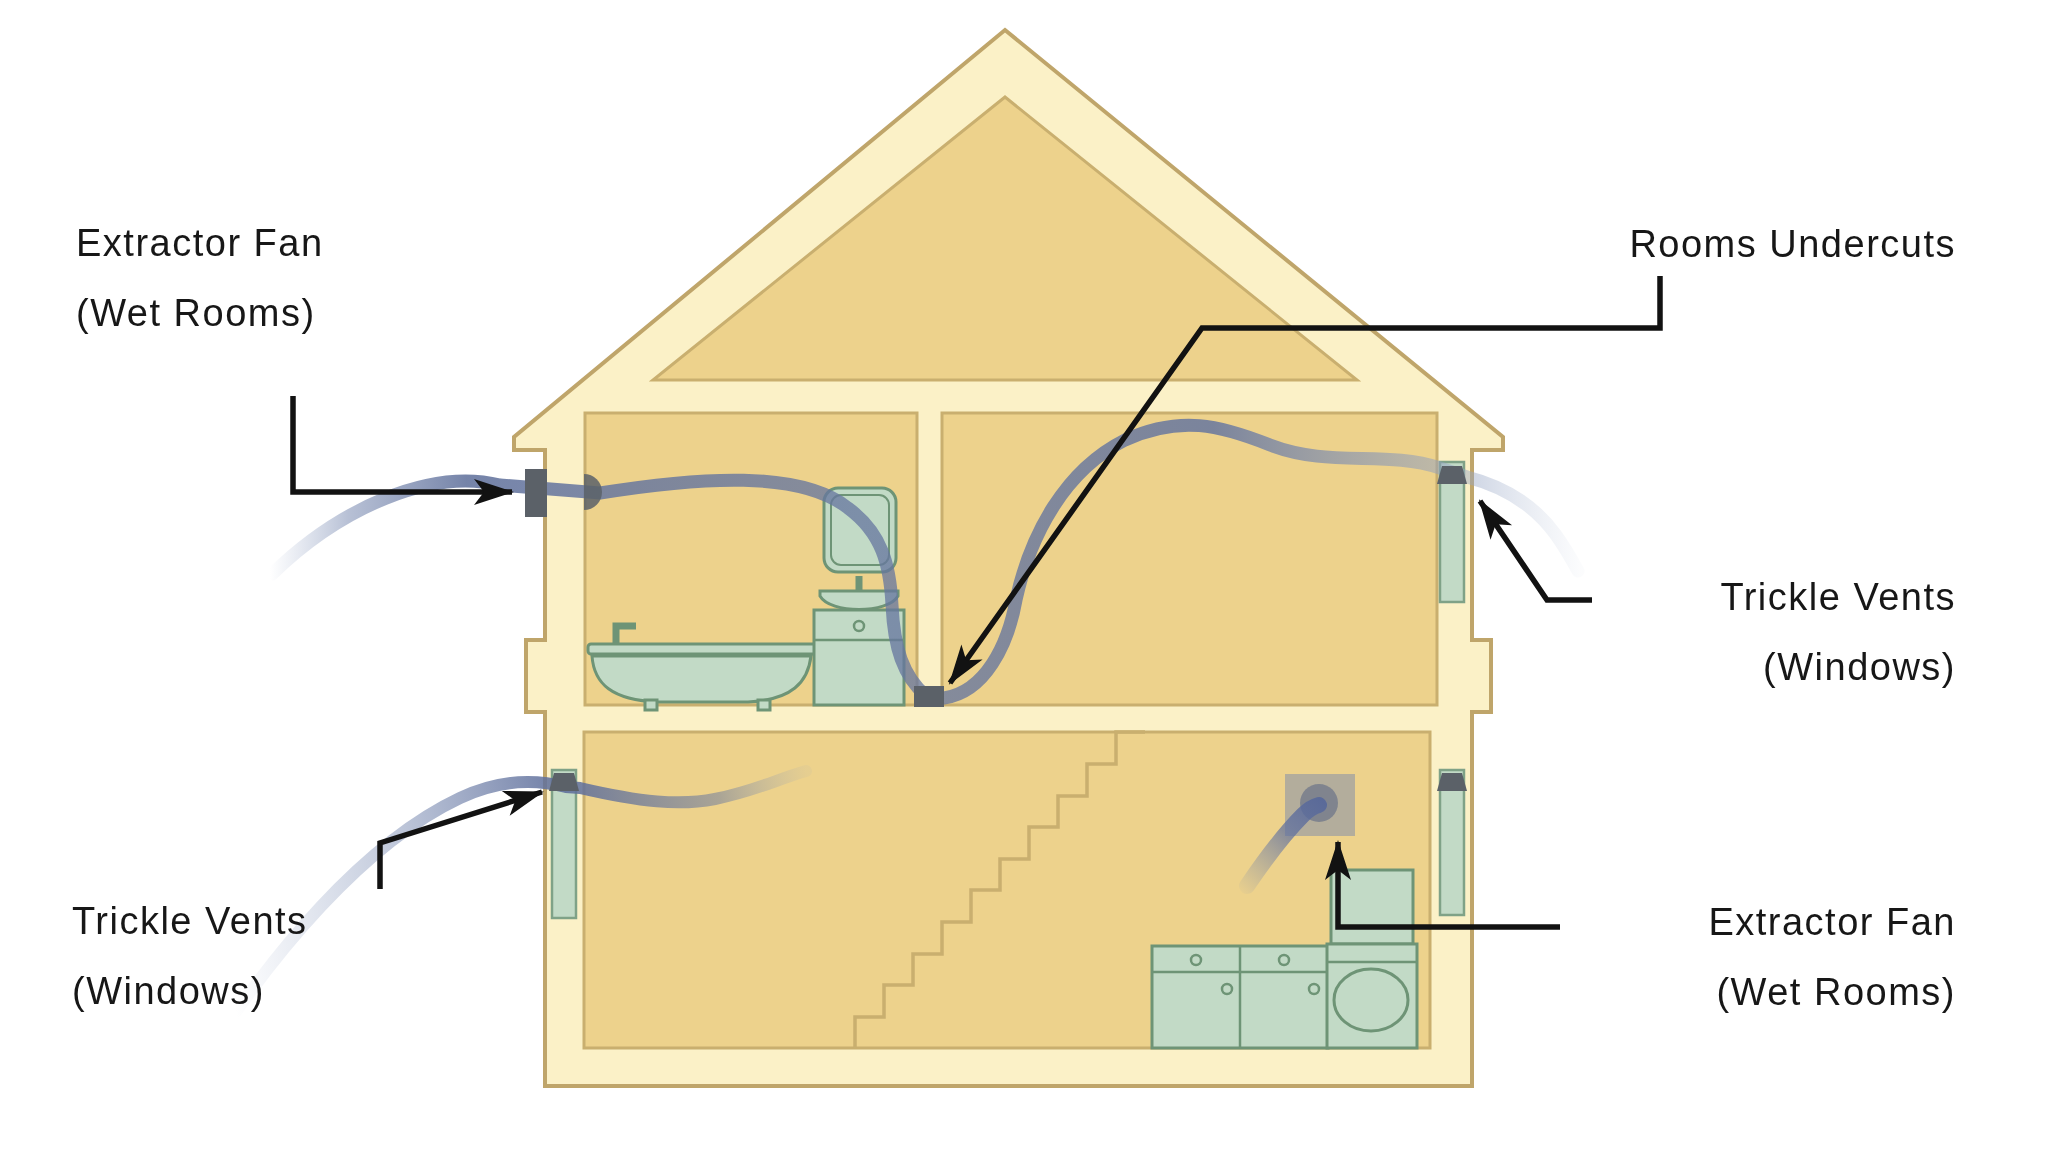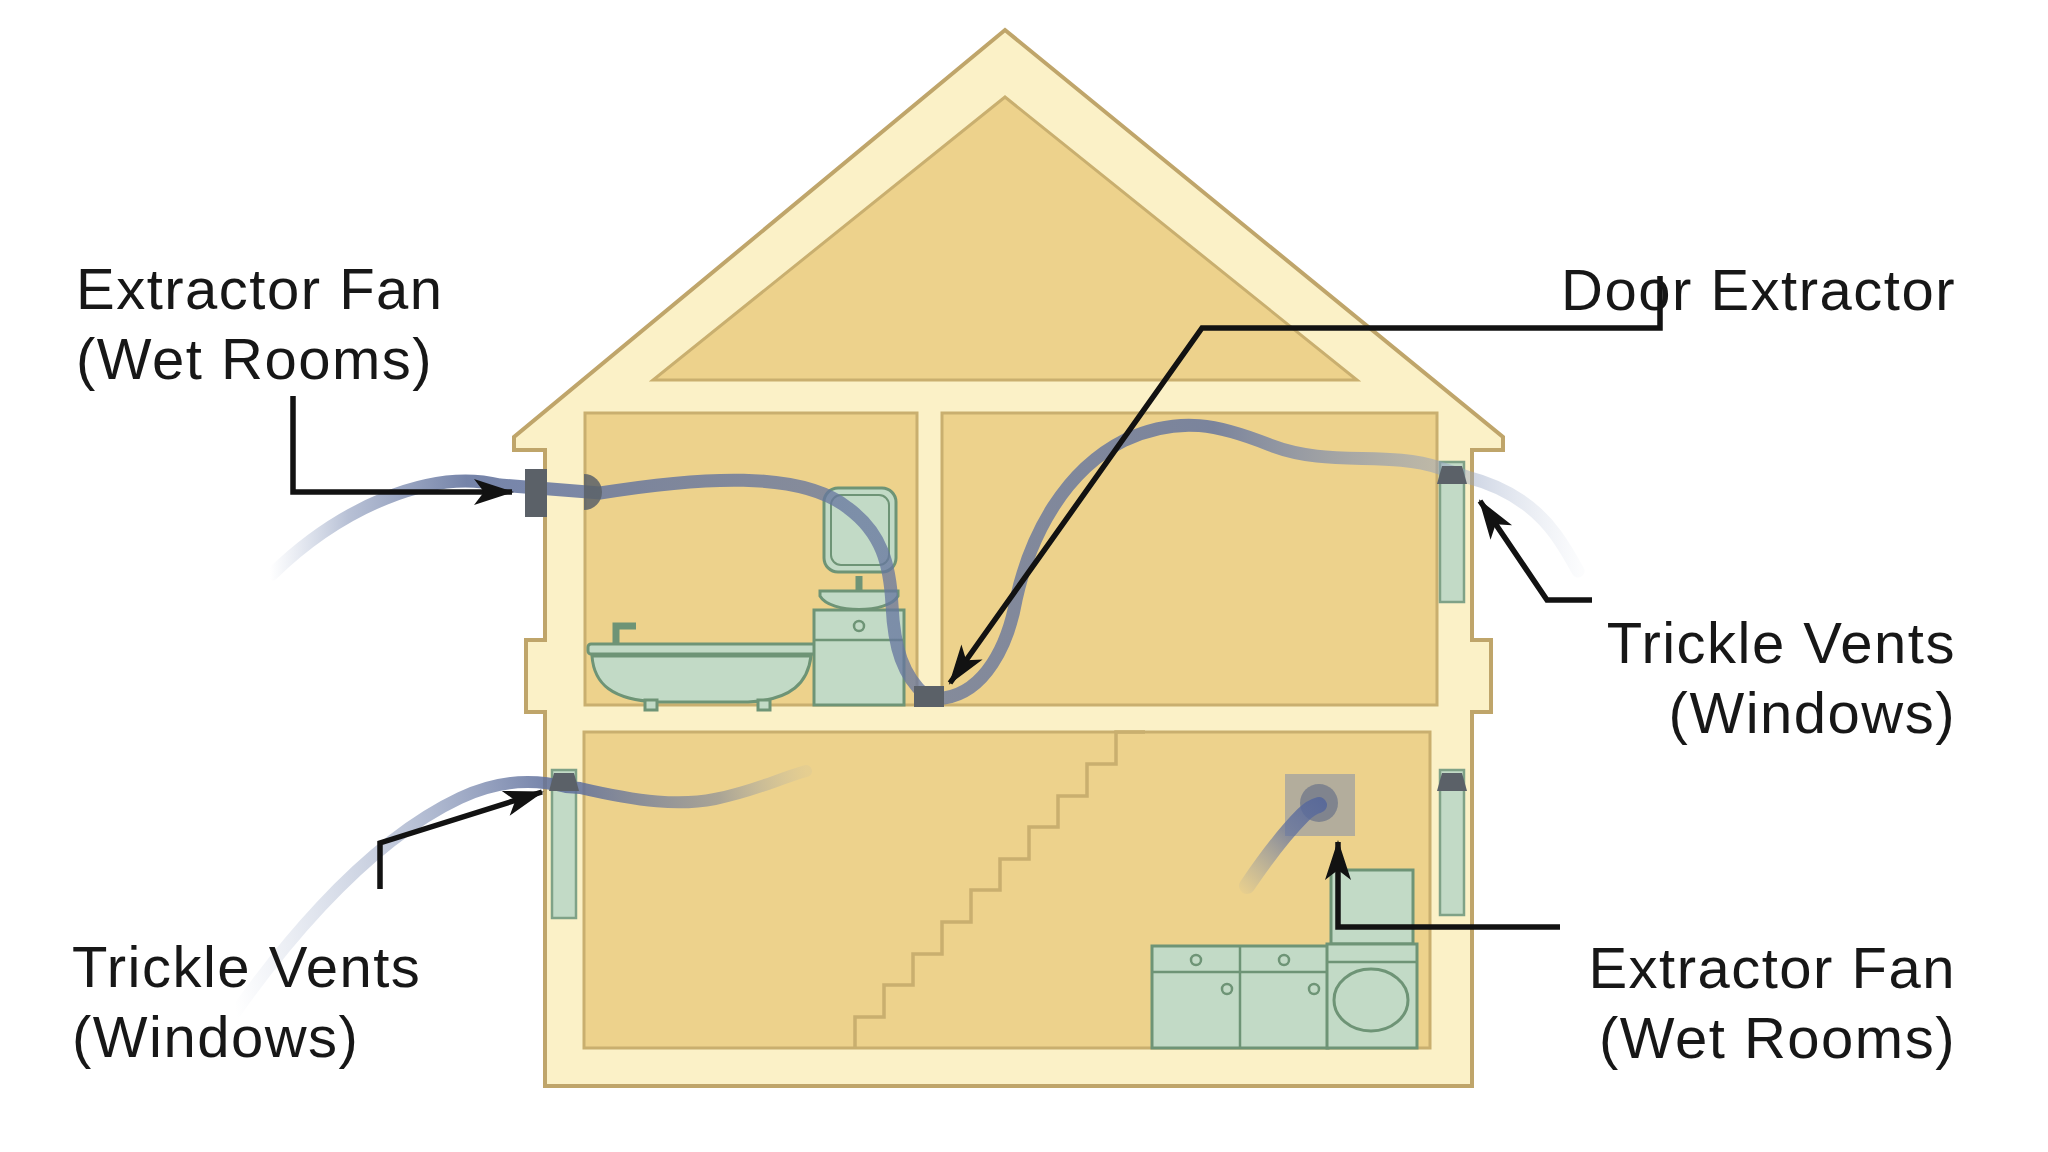--- a/index.html
+++ b/index.html
@@ -6,27 +6,26 @@
   #stage{
     position:relative;
     width:2048px;height:1152px;
     background:#ffffff;
     overflow:hidden;
     font-family:"Liberation Sans", sans-serif;
   }
   #house-svg{position:absolute;left:0;top:0;}
   .diagram-label{
     position:absolute;
-    font-size:58px;
+    font-size:38px;
     line-height:70px;
     font-weight:500;
     letter-spacing:1.5px;
     color:#171717;
     white-space:nowrap;
-    margin-top:46px;
   }
   .align-right{text-align:right;}
 </style>
 </head>
 <body>
 
 <div id="stage">
 
   <svg id="house-svg" width="2048" height="1152" viewBox="0 0 2048 1152">
     <defs>
@@ -142,21 +141,21 @@
       <path d="M 1560,927 L 1338,927 L 1338,842" marker-end="url(#arrow)"></path>
     </g>
   </svg>
 
   <div class="diagram-label" style="left:76px;top:208px;">
     <div>Extractor Fan</div>
     <div>(Wet Rooms)</div>
   </div>
 
   <div class="diagram-label" style="right:92px;top:209px;">
-    <div>Door Extractor</div>
+    <div>Rooms Undercuts</div>
   </div>
 
   <div class="diagram-label align-right" style="right:92px;top:562px;">
     <div>Trickle Vents</div>
     <div>(Windows)</div>
   </div>
 
   <div class="diagram-label" style="left:72px;top:886px;">
     <div>Trickle Vents</div>
     <div>(Windows)</div>

